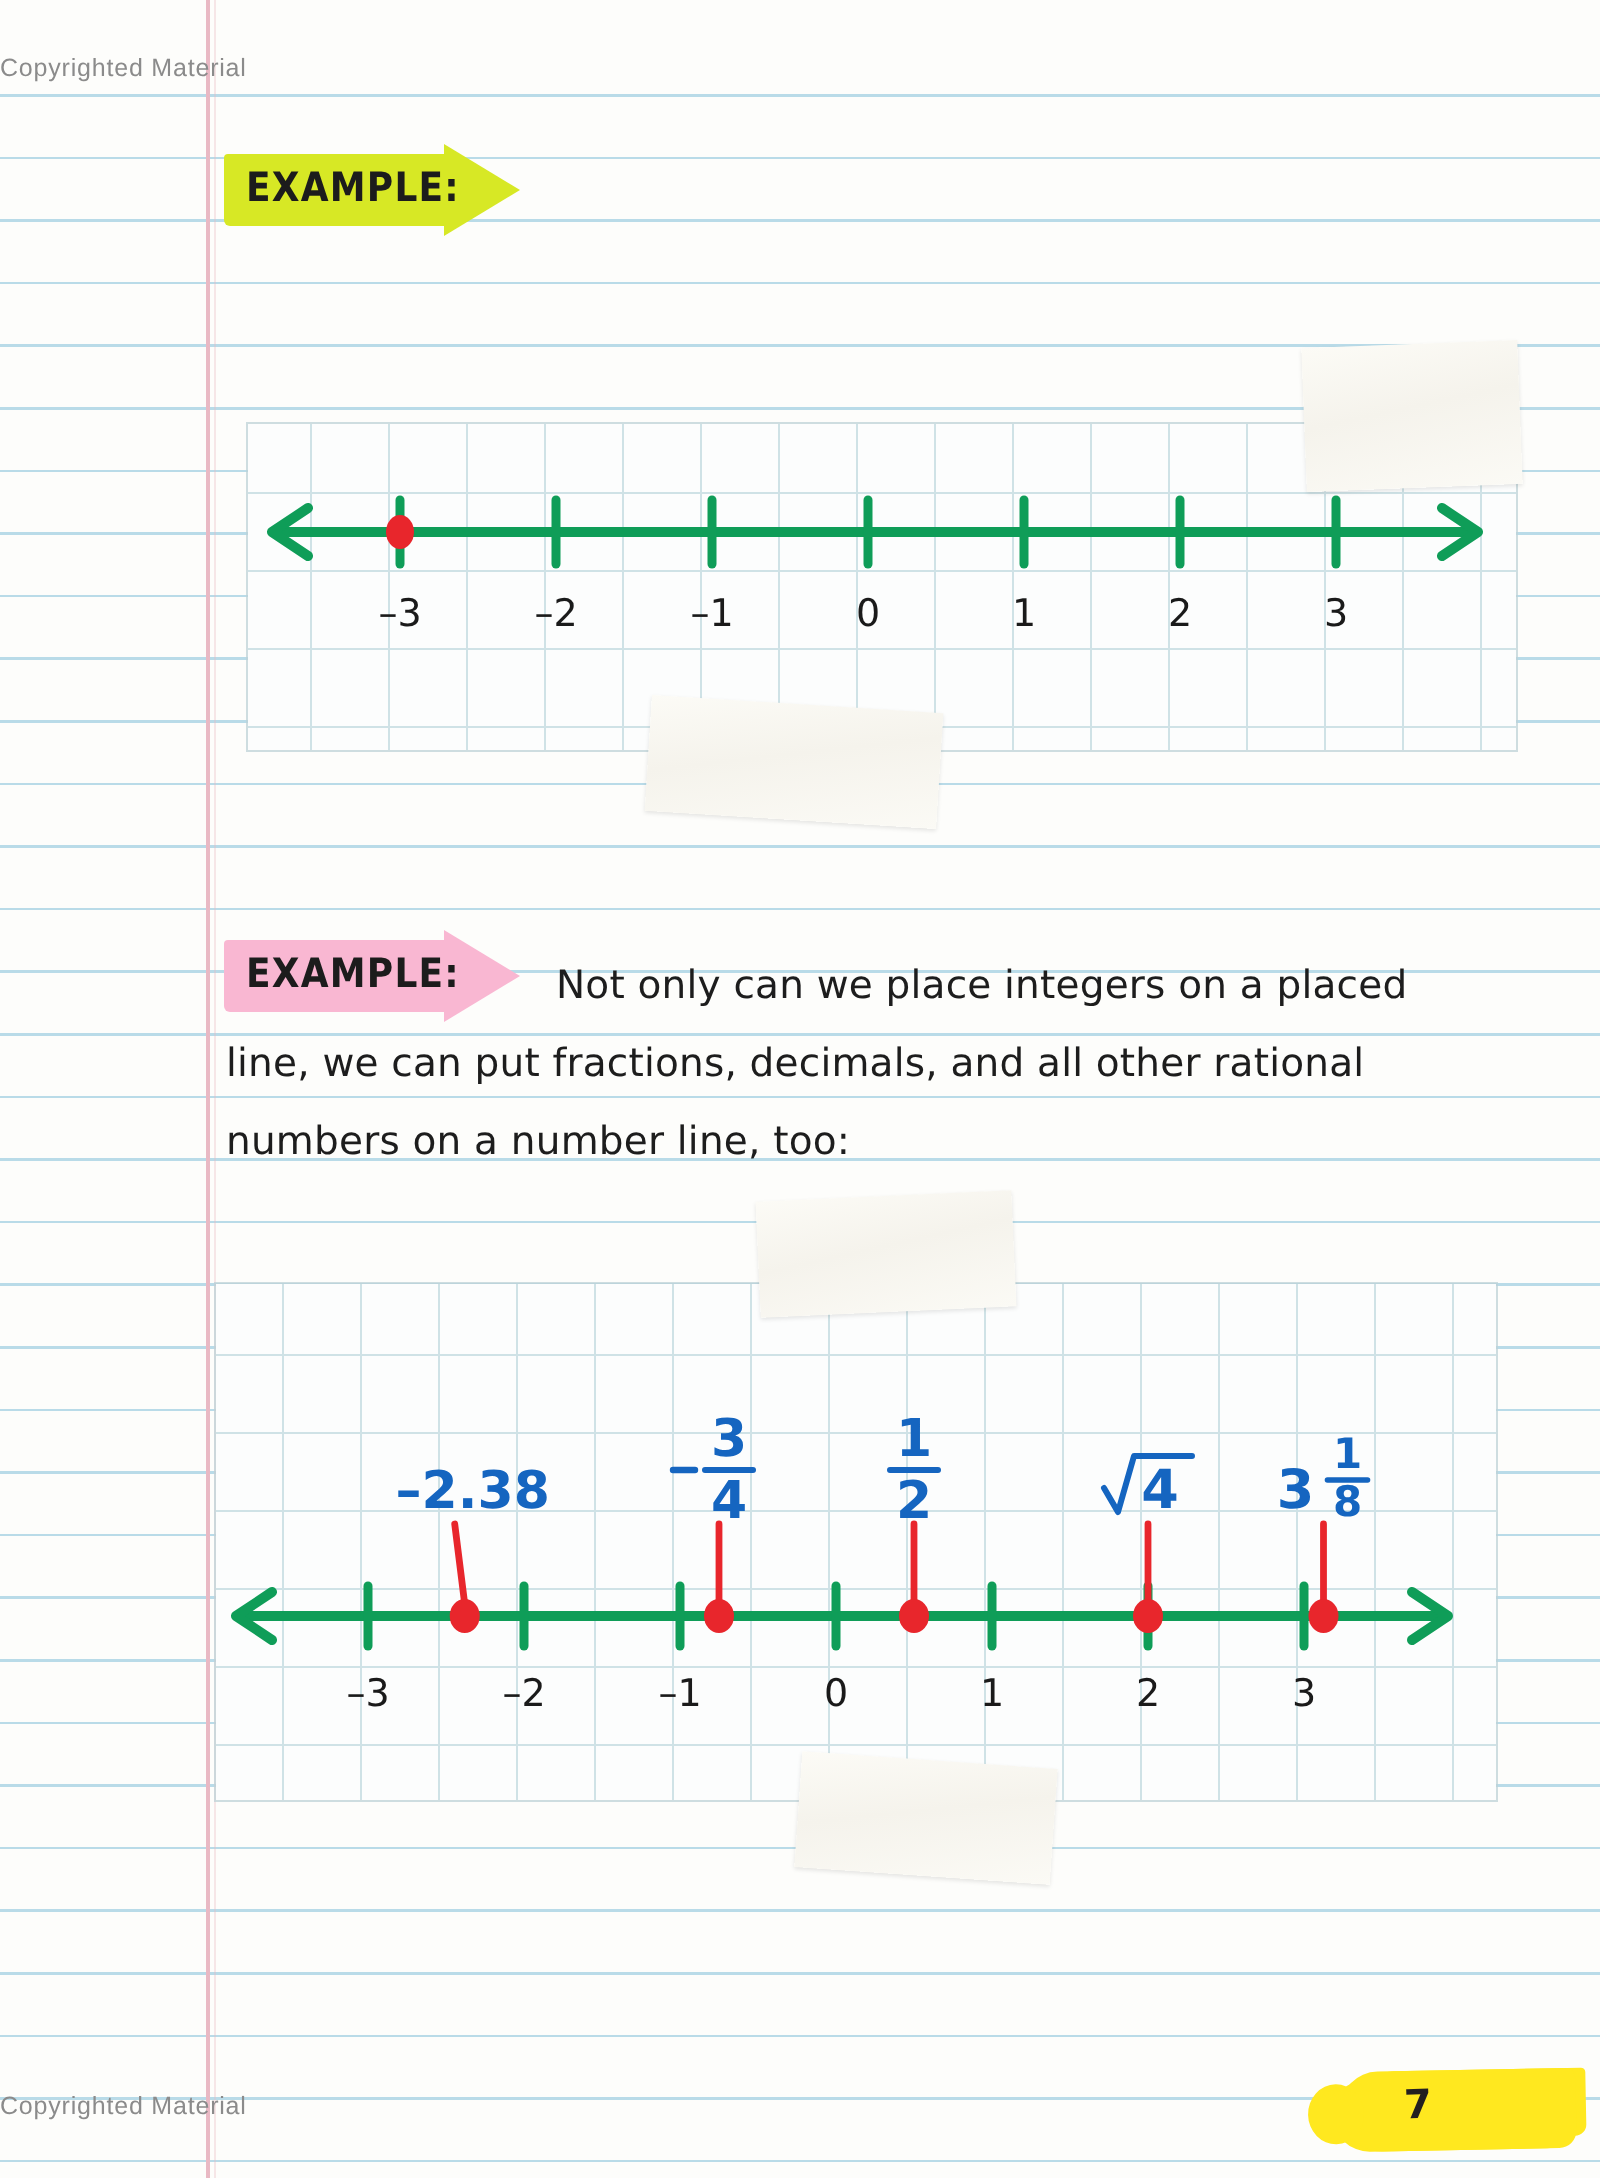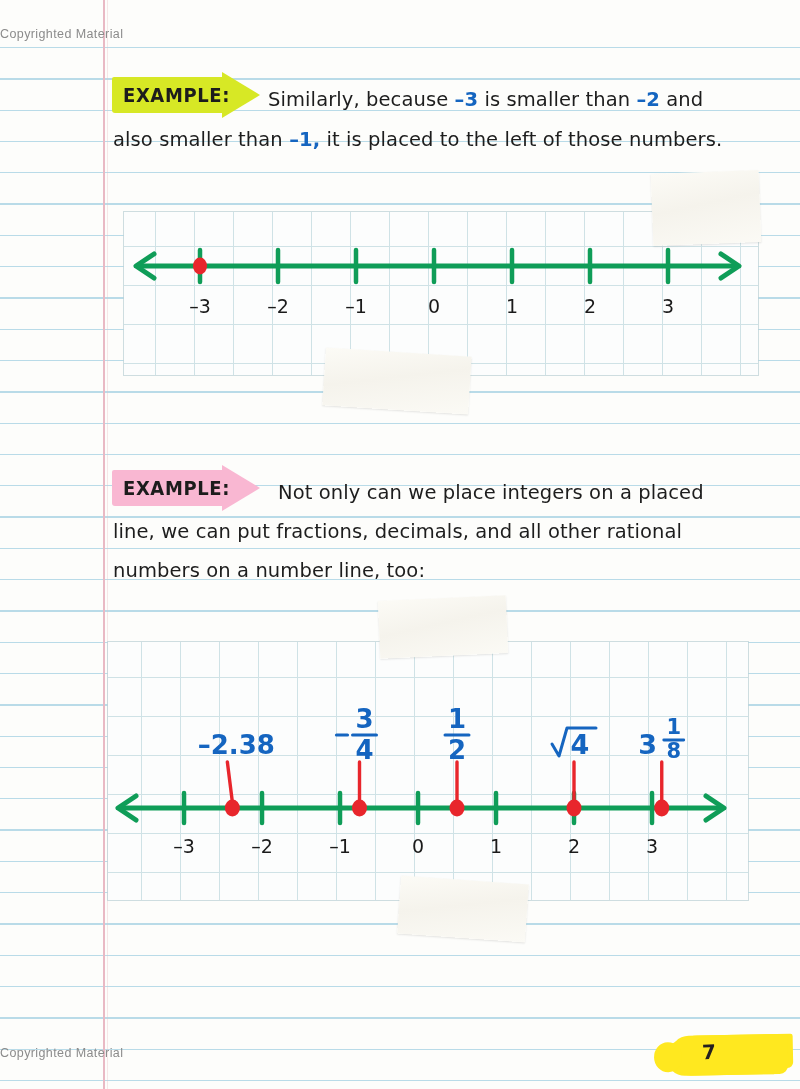--- a/index.html
+++ b/index.html
@@ -140,27 +140,21 @@
   <div class="copyright" id="hdr">Copyrighted Material</div>
 
   <div class="example-row" style="left:112px;top:77px;">
     <div class="banner green">
       <div class="body"></div>
       <div class="head"></div>
       <div class="label">EXAMPLE:</div>
     </div>
   </div>
 
-  <div class="body-text" style="position:absolute;left:268px;top:80px;width:480px;">
-    <span>Similarly, because </span><span class="blue">–3</span><span> is smaller than </span><span class="blue">–2</span><span> and</span>
-  </div>
-
-  <div class="body-text" style="position:absolute;left:113px;top:120px;width:640px;">
-    <span>also smaller than </span><span class="blue">–1,</span><span> it is placed to the left of those numbers.</span>
-  </div>
+
 
   <div class="gridpaper" style="left:124px;top:212px;width:634px;height:163px;background-size:39px 39px;background-position:-8px -5px;"></div>
 
   <div class="fig" style="left:110px;top:210px;">
     <svg width="660" height="170" viewBox="0 0 660 170">
 
       <g stroke="#0f9d58" stroke-width="5" stroke-linecap="round">
         <line x1="30" y1="56" x2="625" y2="56"></line>
       </g>
 

